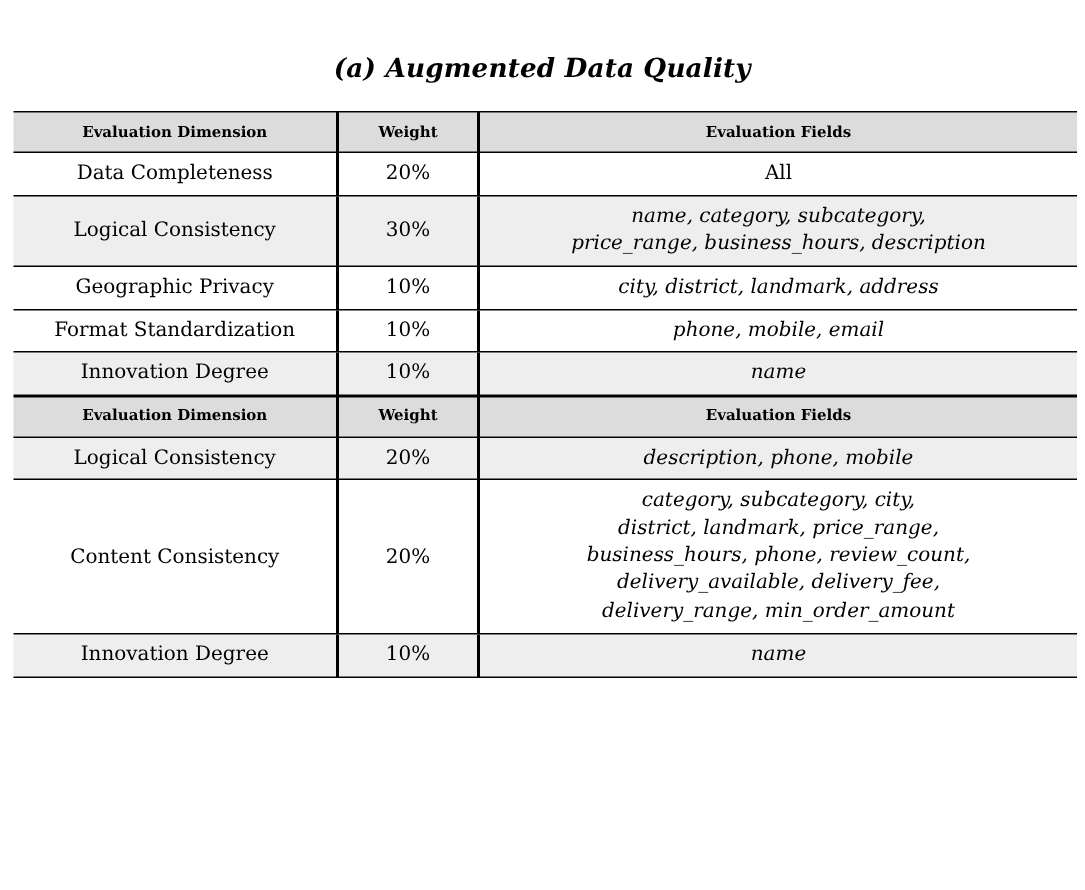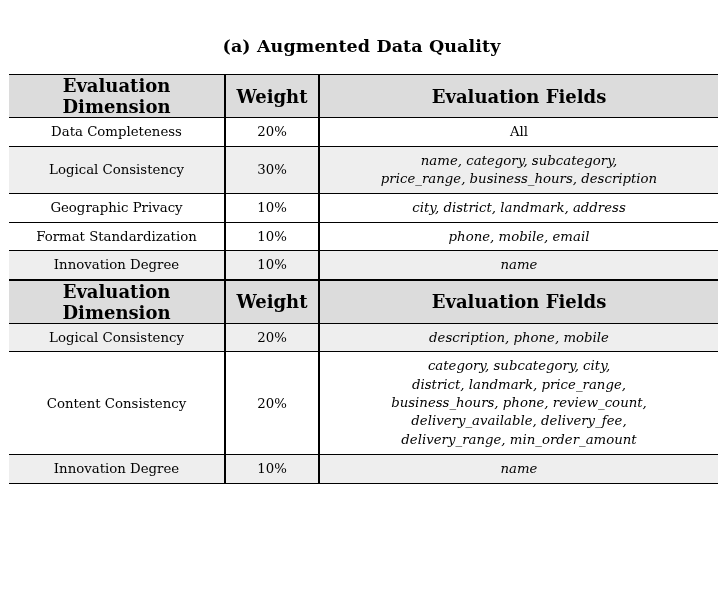--- a/index.html
+++ b/index.html
@@ -20,20 +20,21 @@
     position: relative;
     box-sizing: border-box;
     padding: 0 9px;
   }
   .caption {
     text-align: center;
     font-family: "DejaVu Serif", "Liberation Serif", serif;
     font-weight: bold;
     font-size: 17.5px;
     letter-spacing: 0.1px;
+    font-style: italic;
   }
   .caption-a {
     margin-top: 36px;
     margin-bottom: 18px;
   }
   .caption-b {
     margin-top: 10px;
     margin-bottom: 14px;
   }
   table.qtable {
@@ -47,21 +48,21 @@
     padding: 0;
     vertical-align: middle;
   }
   thead th {
     background: #dcdcdc;
     font-weight: bold;
     text-align: center;
     height: 26px;
     border-top: 1.4px solid #000;
     border-bottom: 1.1px solid #000;
-    font-size: 18px;
+    font-size: 10px;
   }
   tbody tr td {
     text-align: center;
     border-bottom: 0.8px solid #000;
   }
   tbody tr:last-child td {
     border-bottom: 1.4px solid #000;
   }
   tbody tr.shade td {
     background: #eeeeee;

